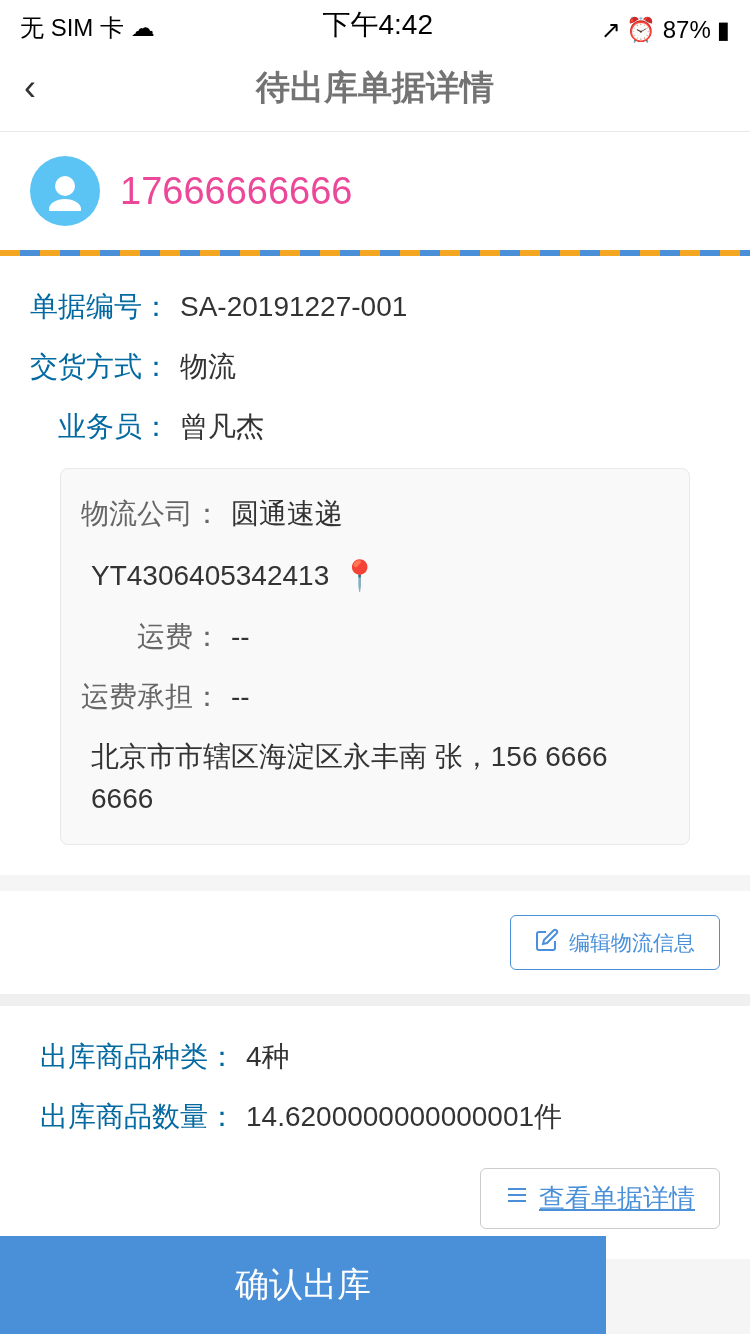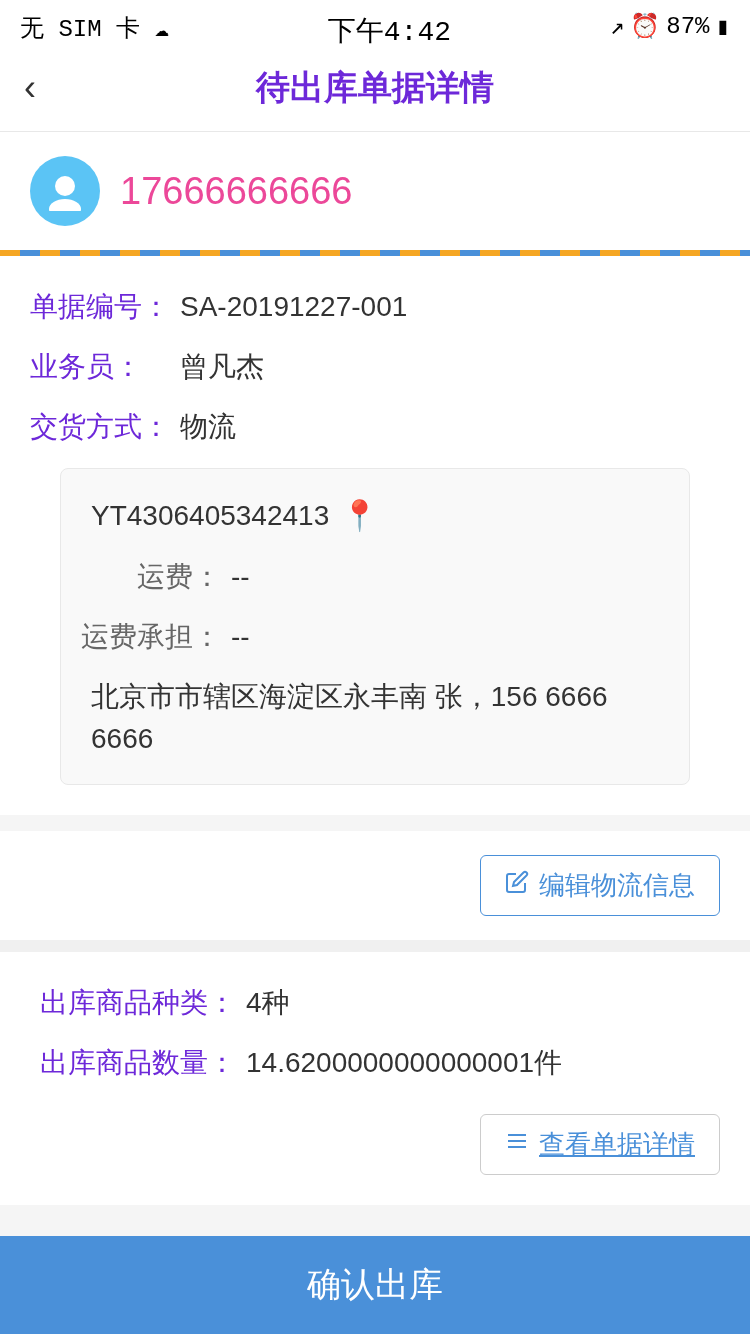--- a/index.html
+++ b/index.html
@@ -11,26 +11,25 @@
       background: #f5f5f5;
       font-size: 28px;
       color: #333;
     }
 
     
     .status-bar {
       height: 44px;
       background: #fff;
       display: flex;
-      align-items: flex-start;
+      align-items: flex-end;
       justify-content: space-between;
-      padding: 12px 20px;
+      padding: 0 20px;
       font-size: 24px;
       color: #000;
-      font-family: Liberation Mono, monospace;
     }
     .status-left { display: flex; align-items: center; gap: 8px; }
     .status-center { font-size: 28px; font-weight: 500; }
     .status-right { display: flex; align-items: center; gap: 6px; font-size: 24px; }
 
     
     .nav-bar {
       height: 88px;
       background: #fff;
       display: flex;
@@ -42,21 +41,21 @@
     .nav-back {
       position: absolute;
       left: 24px;
       font-size: 36px;
       color: #333;
       cursor: pointer;
     }
     .nav-title {
       font-size: 34px;
       font-weight: 600;
-      color: #6d28d9;
+      color: #737373;
     }
 
     
     .user-header {
       background: #fff;
       padding: 24px 30px;
       display: flex;
       align-items: center;
       gap: 20px;
     }
@@ -96,23 +95,23 @@
     }
     .info-row {
       display: flex;
       align-items: flex-start;
       margin-bottom: 18px;
       font-size: 28px;
       line-height: 1.5;
     }
     .info-row:last-child { margin-bottom: 0; }
     .info-label {
-      color: #6d28d9;
+      color: #0369a1;
       min-width: 140px;
-      text-align: left;
+      text-align: right;
       flex-shrink: 0;
     }
     .info-value {
       color: #333;
       margin-left: 10px;
       flex: 1;
     }
 
     
     .logistics-card {
@@ -155,21 +154,21 @@
       align-items: center;
       justify-content: flex-end;
       padding: 24px 30px;
       background: #fff;
     }
     .btn-edit {
       border: 1px solid #4a90d9;
       border-radius: 6px;
       padding: 12px 24px;
       color: #4a90d9;
-      font-size: 26px;
+      font-size: 21px;
       display: flex;
       align-items: center;
       gap: 10px;
       cursor: pointer;
       background: #fff;
     }
 
     
     .section-divider {
       height: 12px;
@@ -208,21 +207,21 @@
       flex: 1;
       background: #f5f5f5;
       min-height: 200px;
     }
 
     
     .confirm-bar {
       position: fixed;
       bottom: 0;
       left: 0;
-      width: 750px;
+      width: 606px;
       height: 98px;
       background: #4a90d9;
       display: flex;
       align-items: center;
       justify-content: center;
       cursor: pointer;
     }
     .confirm-text {
       color: #fff;
       font-size: 34px;
@@ -267,29 +266,33 @@
   </div>
 
   <div class="dashed-divider"></div>
 
   <div class="info-section">
     <div class="info-row">
       <span class="info-label">单据编号：</span>
       <span class="info-value">SA-20191227-001</span>
     </div>
     <div class="info-row">
+      <span class="info-label">交货方式：</span>
+      <span class="info-value">物流</span>
+    </div>
+    <div class="info-row">
       <span class="info-label">业务员：</span>
       <span class="info-value">曾凡杰</span>
     </div>
-    <div class="info-row">
-      <span class="info-label">交货方式：</span>
-      <span class="info-value">物流</span>
-    </div>
 
     <div class="logistics-card">
+      <div class="logistics-row">
+        <span class="logistics-label">物流公司：</span>
+        <span class="logistics-value">圆通速递</span>
+      </div>
       <div class="logistics-row">
         <span class="logistics-value">
           <span>YT43064053424​13</span>
           <span class="location-icon">📍</span>
         </span>
       </div>
       <div class="logistics-row">
         <span class="logistics-label">运费：</span>
         <span class="logistics-value">--</span>
       </div>

